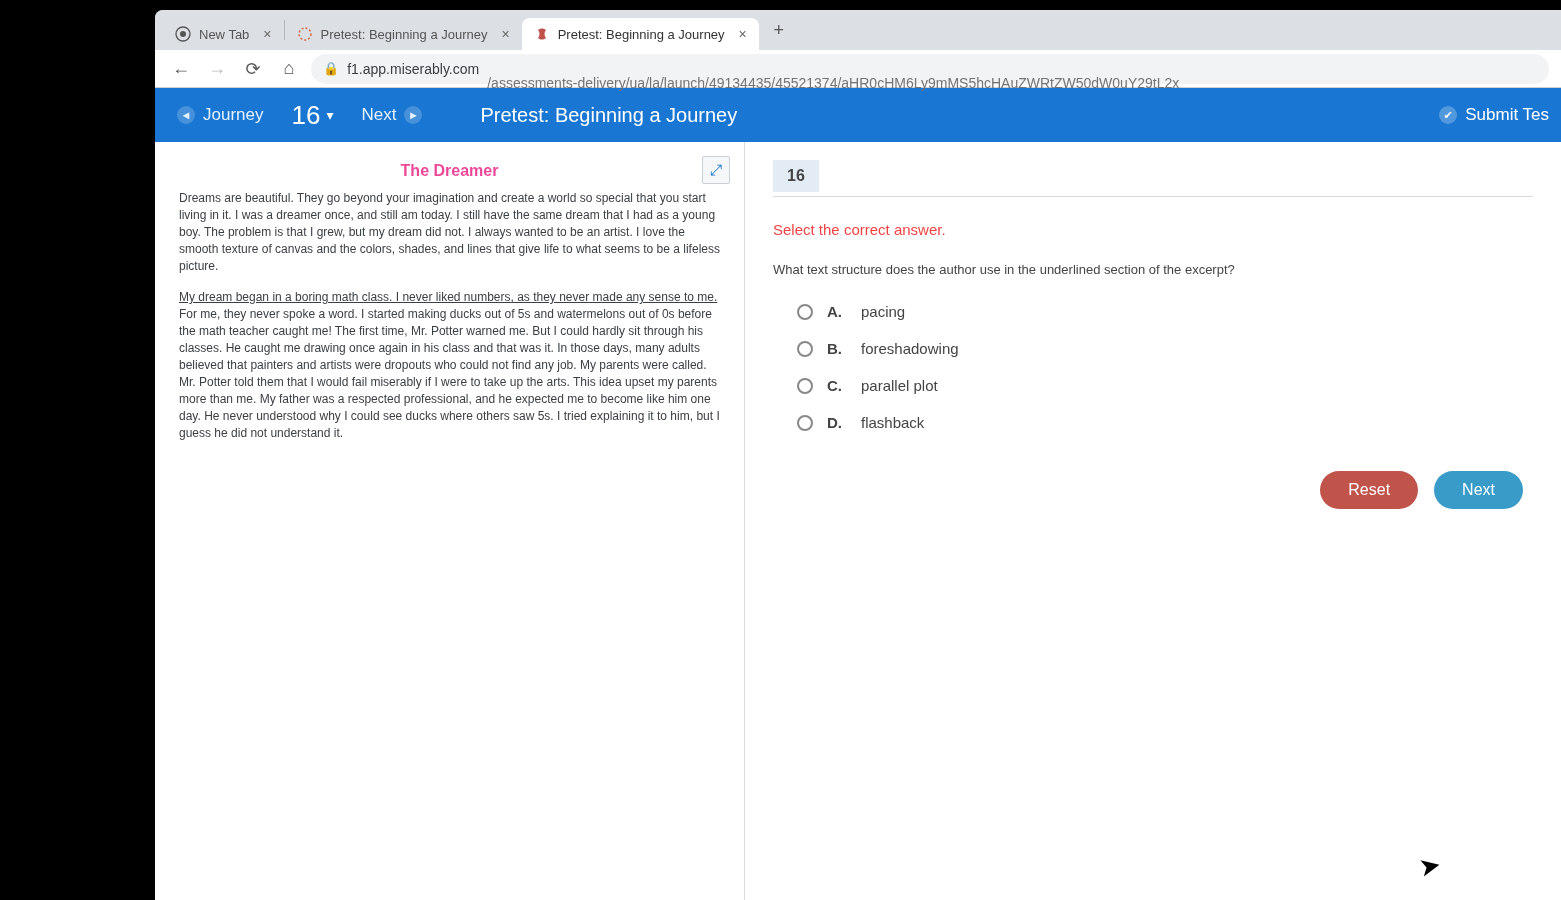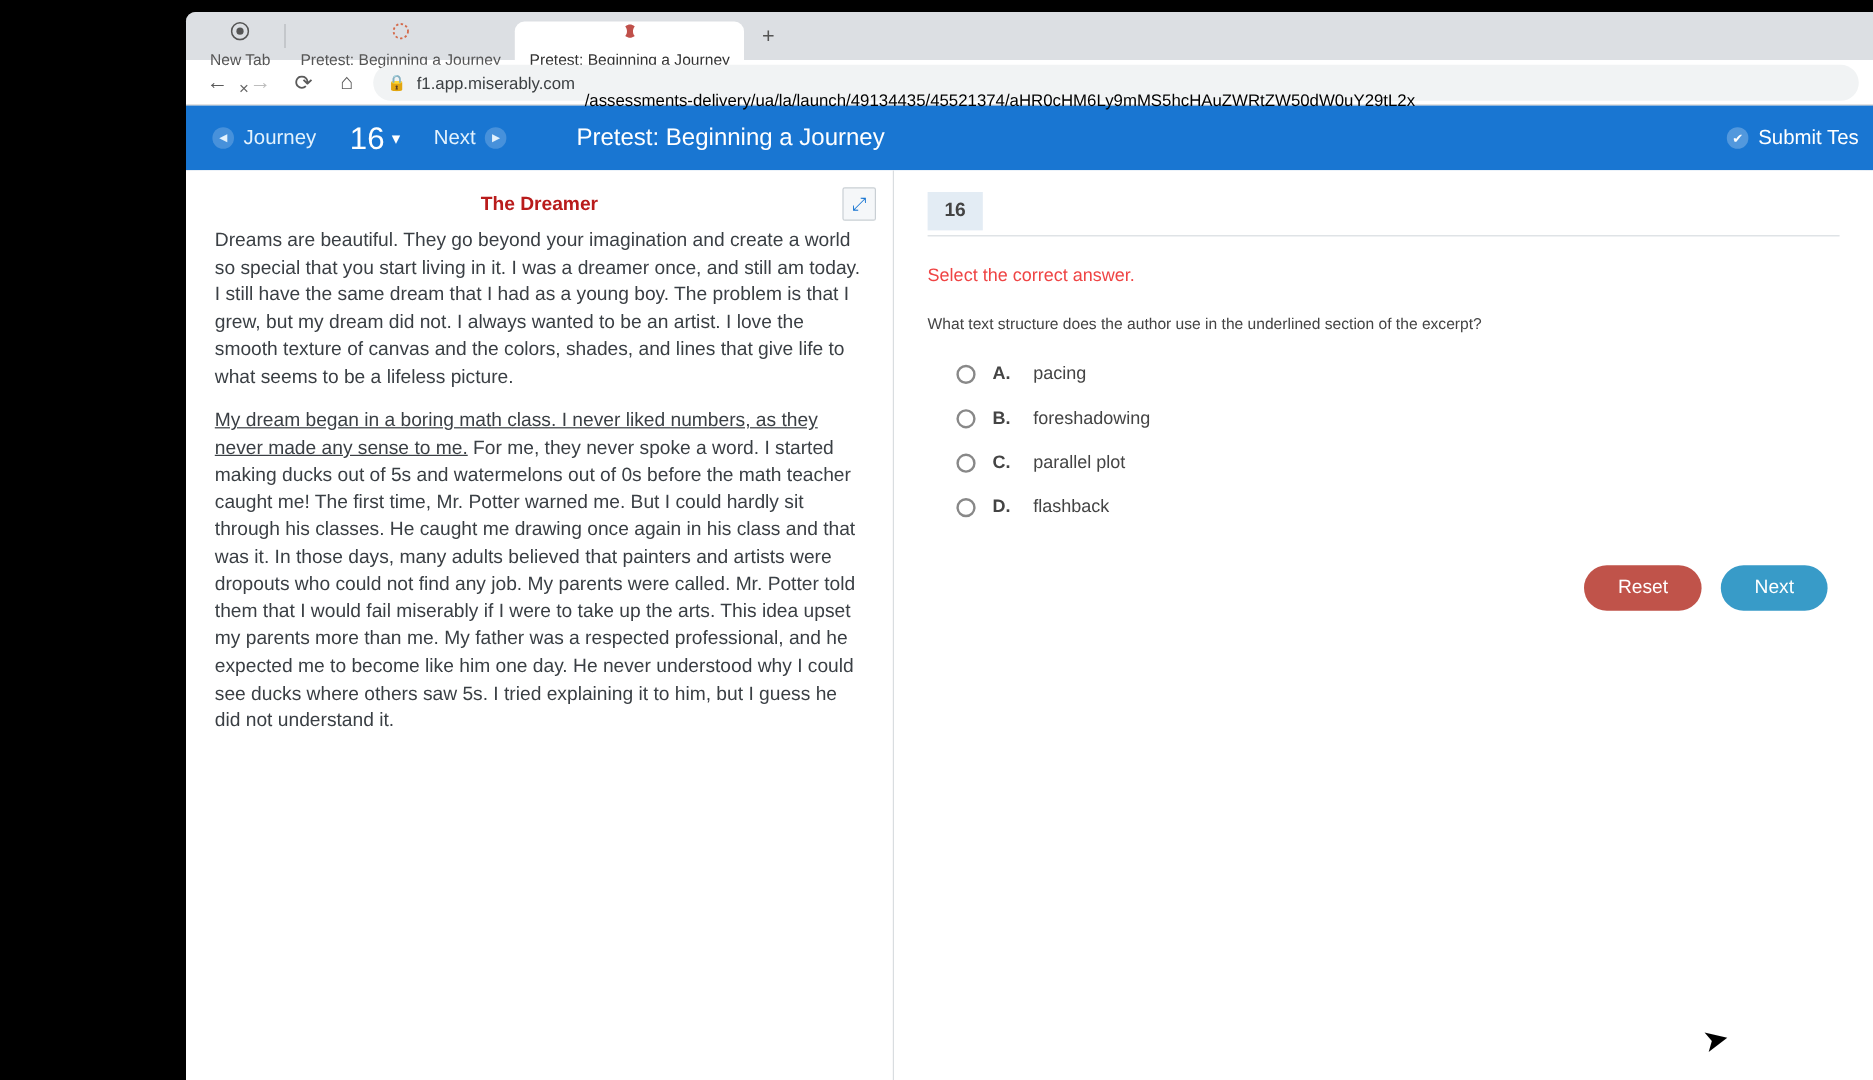--- a/index.html
+++ b/index.html
@@ -34,21 +34,20 @@
       display: flex;
       align-items: center;
       gap: 8px;
       padding: 0 12px;
       height: 32px;
       font-size: 13px;
       color: #555;
       border-radius: 8px 8px 0 0;
       margin-top: 8px;
       max-width: 280px;
-      flex-direction: column;
     }
     .tab.inactive { background: transparent; }
     .tab.active { background: #fff; color: #333; }
     .tab-divider { width: 1px; height: 20px; background: #b5b8bc; }
     .tab-icon { width: 16px; height: 16px; display: inline-flex; align-items: center; justify-content: center; }
     .tab-close { font-size: 14px; color: #666; cursor: pointer; margin-left: 6px; }
     .new-tab-btn { width: 28px; height: 28px; display: flex; align-items: center; justify-content: center; font-size: 18px; color: #555; cursor: pointer; margin-left: 6px; }
     
     .url-bar {
       background: #fff;
@@ -66,21 +65,21 @@
       background: #f1f3f4;
       border-radius: 16px;
       height: 30px;
       display: flex;
       align-items: center;
       padding: 0 12px;
       font-size: 14px;
       color: #3c4043;
       gap: 8px;
     }
-    .url-path { color: #000000; margin-top: 28px; }
+    .url-path { color: #737373; margin-top: 28px; }
     .lock-icon { color: #6e7377; font-size: 13px; }
     
     .app-bar {
       background: #1976d2;
       height: 54px;
       display: flex;
       align-items: center;
       padding: 0 12px;
       color: #fff;
       font-size: 17px;
@@ -130,37 +129,37 @@
       background: #fff;
       border-right: 1px solid #d9dde0;
       overflow: hidden;
       position: relative;
     }
     .passage-header {
       text-align: center;
       font-weight: bold;
       font-size: 16px;
       margin-bottom: 10px;
-      color: #b91c1c;
+      color: #ec4899;
     }
     .expand-btn {
       position: absolute;
       top: 14px;
       right: 14px;
       width: 28px; height: 28px;
       border: 1px solid #c9cfd4;
       background: #f5f7f9;
       display: flex; align-items: center; justify-content: center;
       color: #1976d2;
       cursor: pointer;
       font-size: 15px;
       border-radius: 2px;
     }
     .passage-pane p {
-      font-size: 16px;
+      font-size: 12px;
       line-height: 1.42;
       color: #3a3f44;
       margin-bottom: 14px;
     }
     .underlined { text-decoration: underline; }
     .question-pane {
       flex: 1;
       background: #fff;
       padding: 18px 28px;
     }

